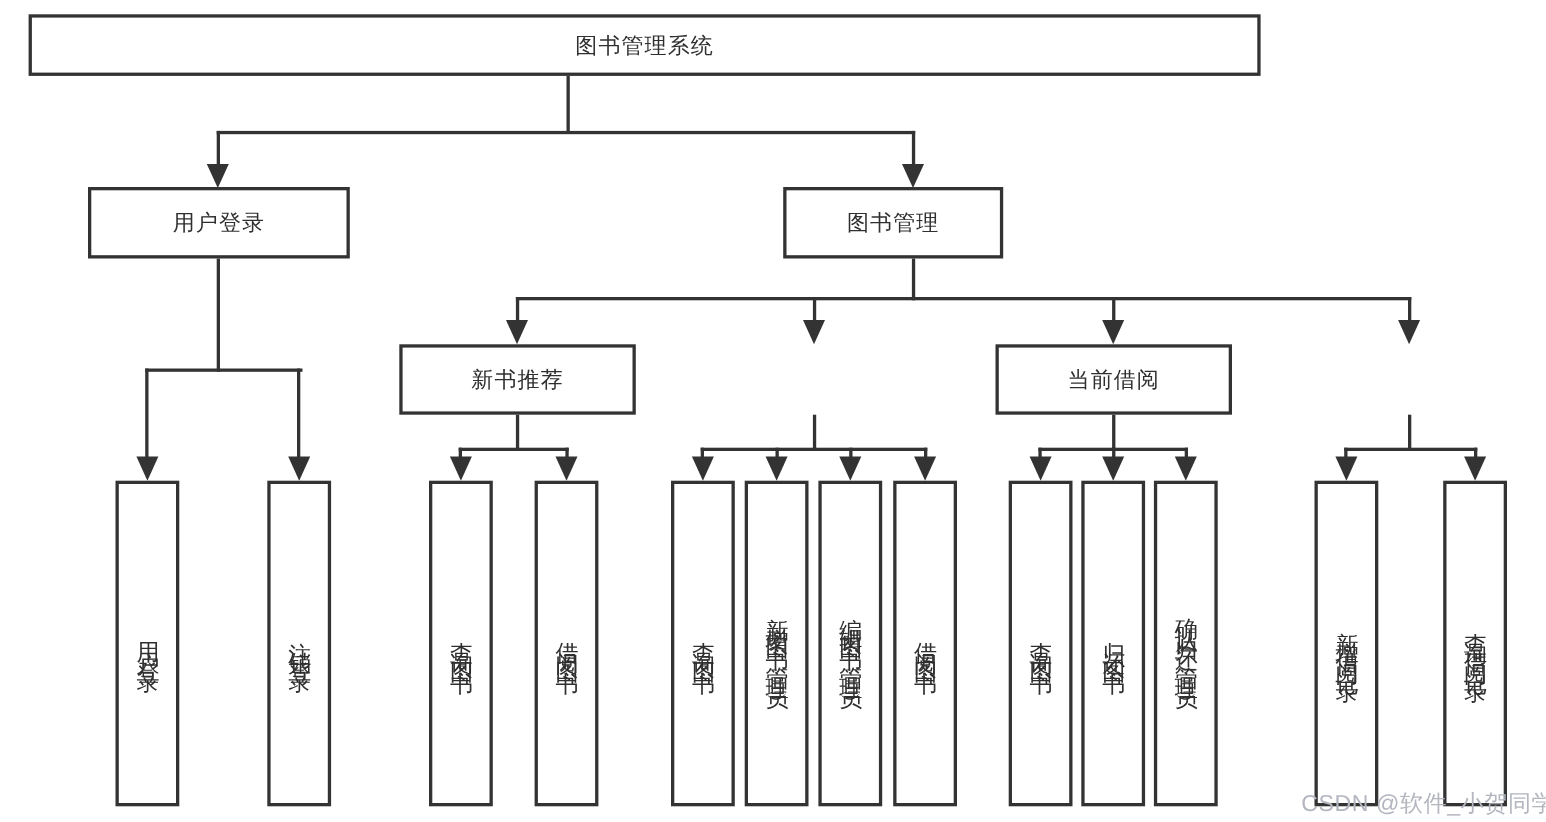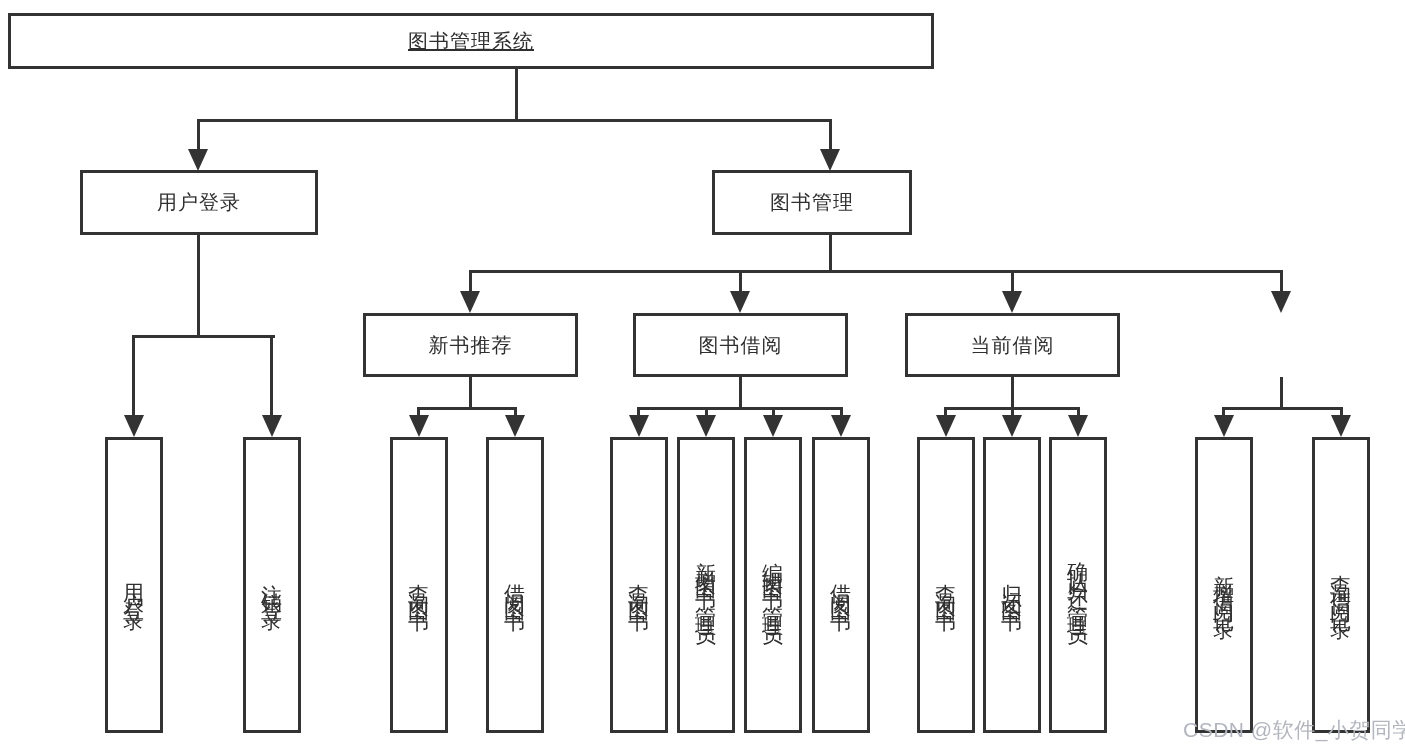--- a/index.html
+++ b/index.html
@@ -56,21 +56,21 @@
     white-space: nowrap;
     z-index: 5;
     letter-spacing: 0.5px;
   }
 </style>
 </head>
 <body>
 
 <div class="canvas">
 
-  <div class="box h" style="left:8px; top:13px; width:926px; height:56px;text-decoration:underline;">图书管理系统</div>
+  <div class="box h" style="left:26px; top:13px; width:1120px; height:56px;">图书管理系统</div>
 
   <div class="vline" style="left:515px; top:69px; height:52px;"></div>
   <div class="hline" style="left:197px; top:119px; width:635px;"></div>
   <div class="vline" style="left:197px; top:119px; height:33px;"></div>
   <div class="arrow" style="left:188px; top:149px;"></div>
   <div class="vline" style="left:829px; top:119px; height:33px;"></div>
   <div class="arrow" style="left:820px; top:149px;"></div>
 
   <div class="box h" style="left:80px; top:170px; width:238px; height:65px;">用户登录</div>
   <div class="box h" style="left:712px; top:170px; width:200px; height:65px;">图书管理</div>
@@ -87,21 +87,20 @@
   <div class="vline" style="left:469px; top:270px; height:24px;"></div>
   <div class="arrow" style="left:460px; top:291px;"></div>
   <div class="vline" style="left:739px; top:270px; height:24px;"></div>
   <div class="arrow" style="left:730px; top:291px;"></div>
   <div class="vline" style="left:1011px; top:270px; height:24px;"></div>
   <div class="arrow" style="left:1002px; top:291px;"></div>
   <div class="vline" style="left:1280px; top:270px; height:24px;"></div>
   <div class="arrow" style="left:1271px; top:291px;"></div>
 
   <div class="box h" style="left:363px; top:313px; width:215px; height:64px;">新书推荐</div>
-  <div class="box h" style="left:633px; top:313px; width:215px; height:64px;">图书借阅</div>
   <div class="box h" style="left:905px; top:313px; width:215px; height:64px;">当前借阅</div>
 
   <div class="vline" style="left:469px; top:377px; height:33px;"></div>
   <div class="vline" style="left:739px; top:377px; height:33px;"></div>
   <div class="vline" style="left:1011px; top:377px; height:33px;"></div>
   <div class="vline" style="left:1280px; top:377px; height:33px;"></div>
 
   <div class="hline" style="left:417px; top:407px; width:100px;"></div>
   <div class="hline" style="left:637px; top:407px; width:206px;"></div>
   <div class="hline" style="left:944px; top:407px; width:136px;"></div>

